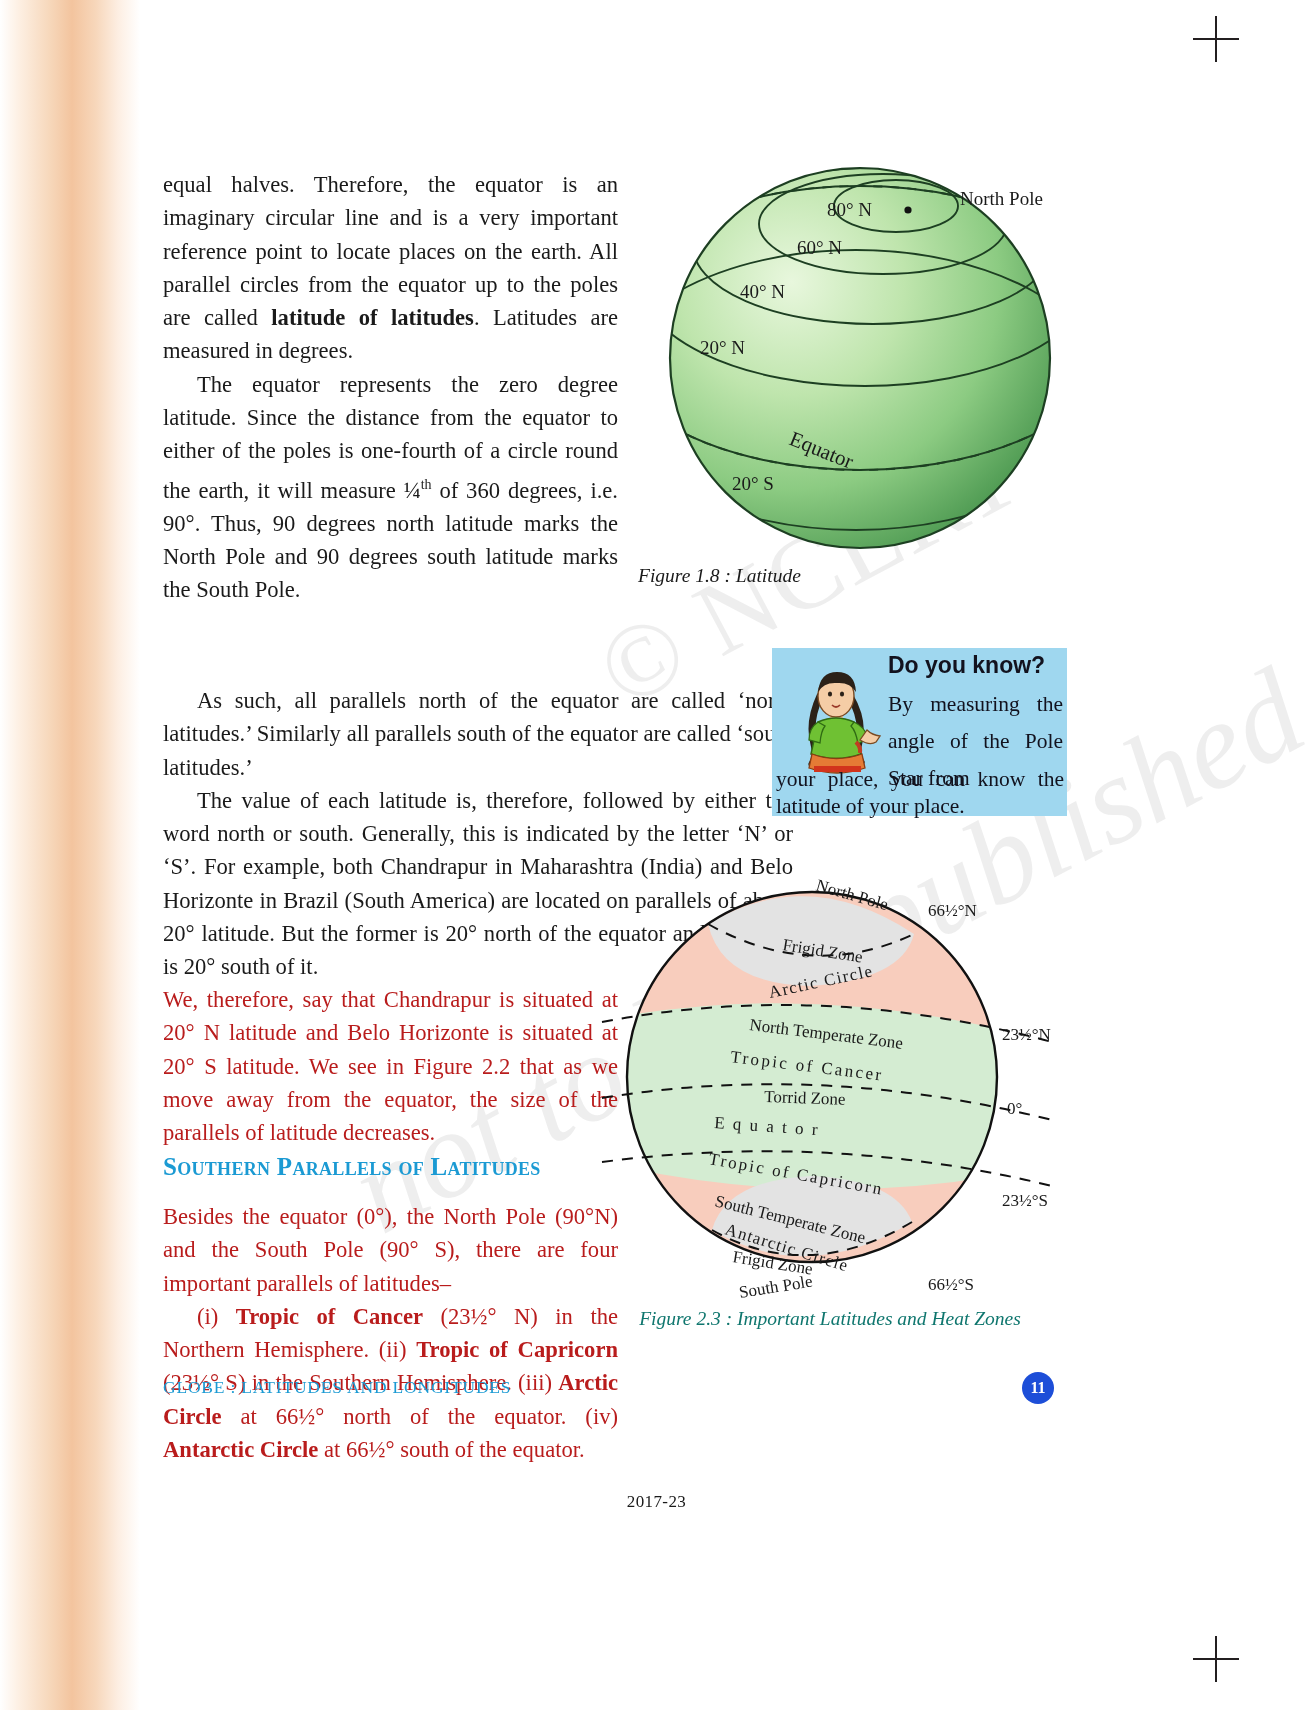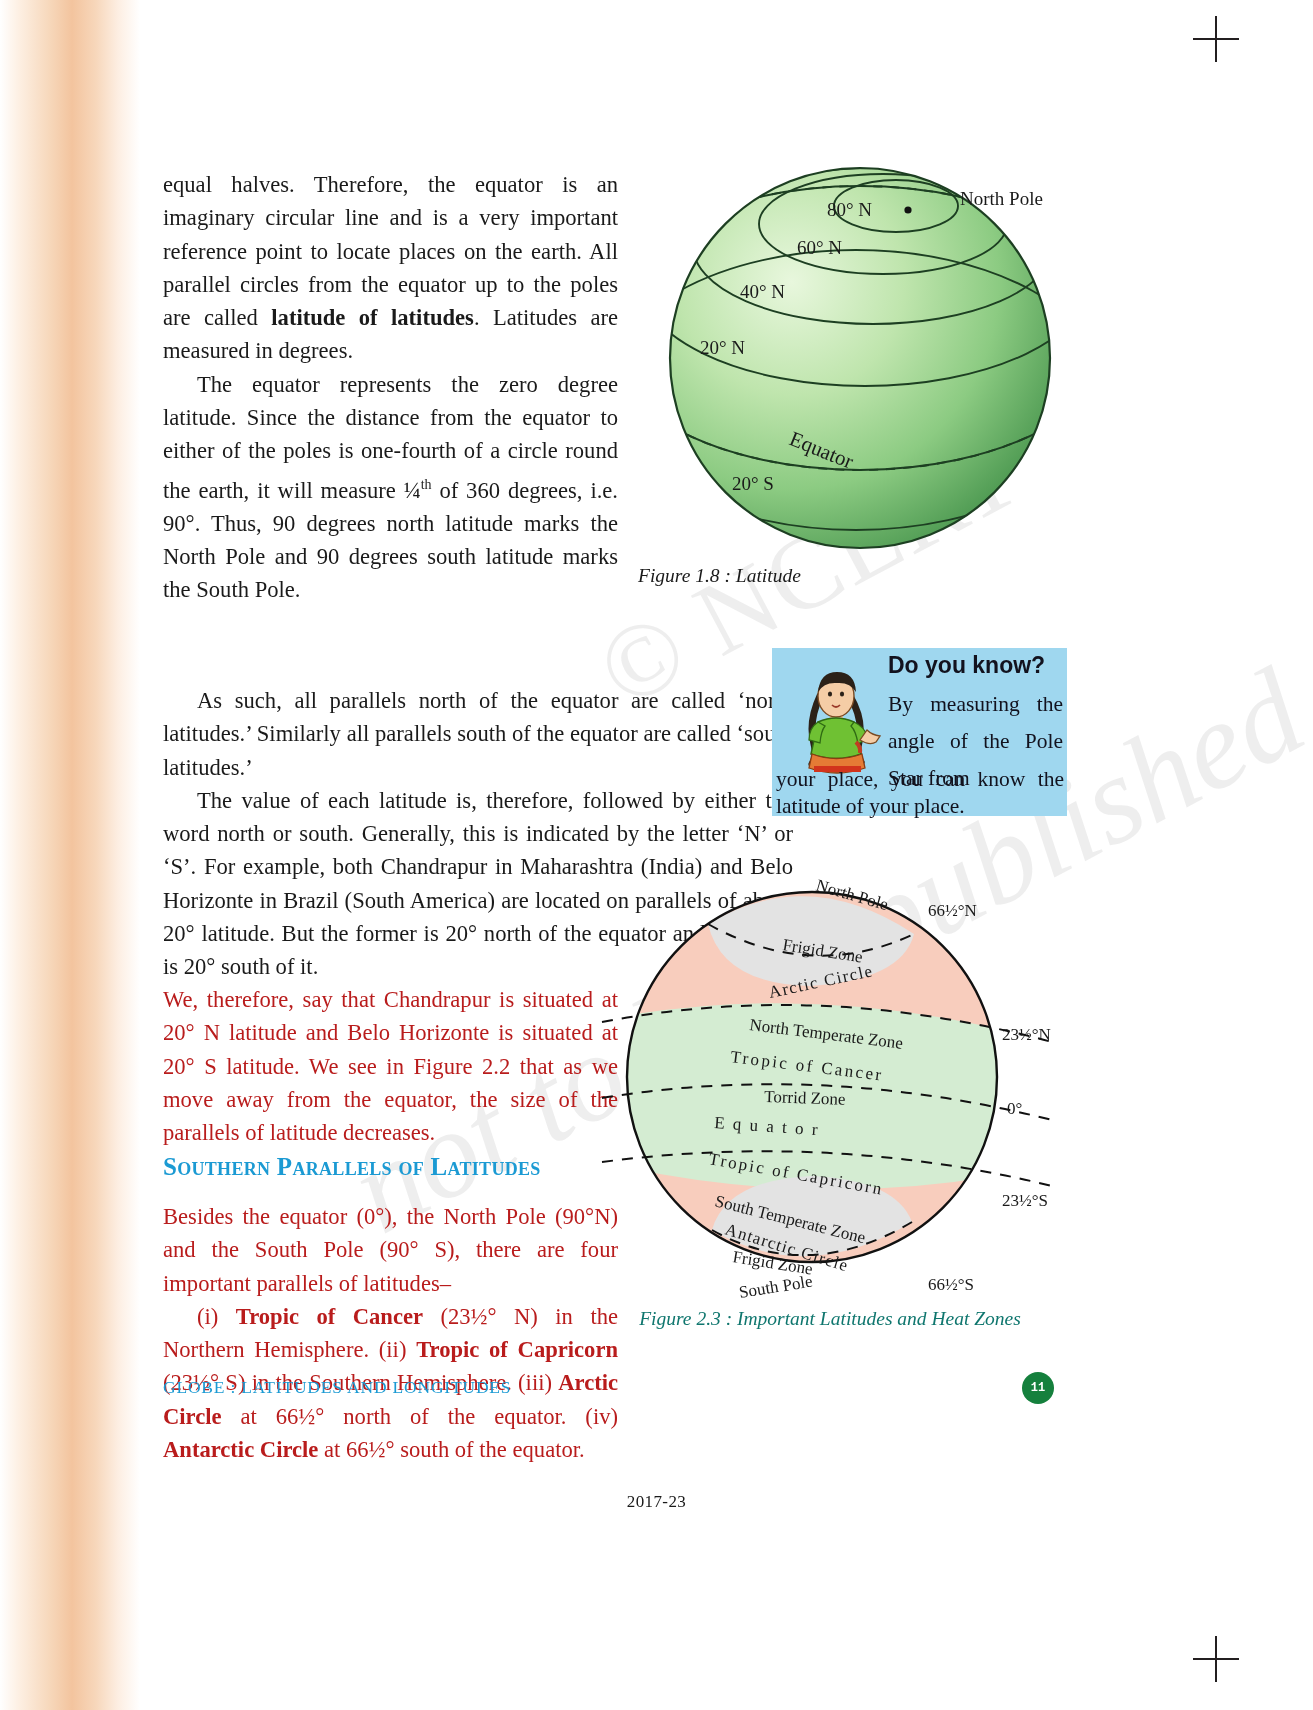--- a/index.html
+++ b/index.html
@@ -113,23 +113,23 @@
 
   
   .footer-title{
     position:absolute;left:163px;top:1377px;
     color:#1b9ad3;font-size:17.5px;letter-spacing:0.8px;
     font-family:"Liberation Serif", serif;
   }
   .pagenum{
     position:absolute;left:1022px;top:1372px;
     width:32px;height:32px;border-radius:50%;
-    background:#15803d;color:#fff;
-    font-family:Liberation Mono, monospace;
-    font-weight:bold;font-size:12px;
+    background:#1d4ed8;color:#fff;
+    font-family:Liberation Serif, serif;
+    font-weight:bold;font-size:16px;
     display:flex;align-items:center;justify-content:center;
   }
   .yearmark{
     position:absolute;left:0;right:0;top:1492px;text-align:center;
     font-size:17px;color:#1a1a1a;letter-spacing:0.4px;
   }
   svg{display:block;overflow:visible;}
   .arc-label{font-family:"Liberation Serif", serif;font-size:15.5px;fill:#1a1a1a;}
 </style>
 </head>

